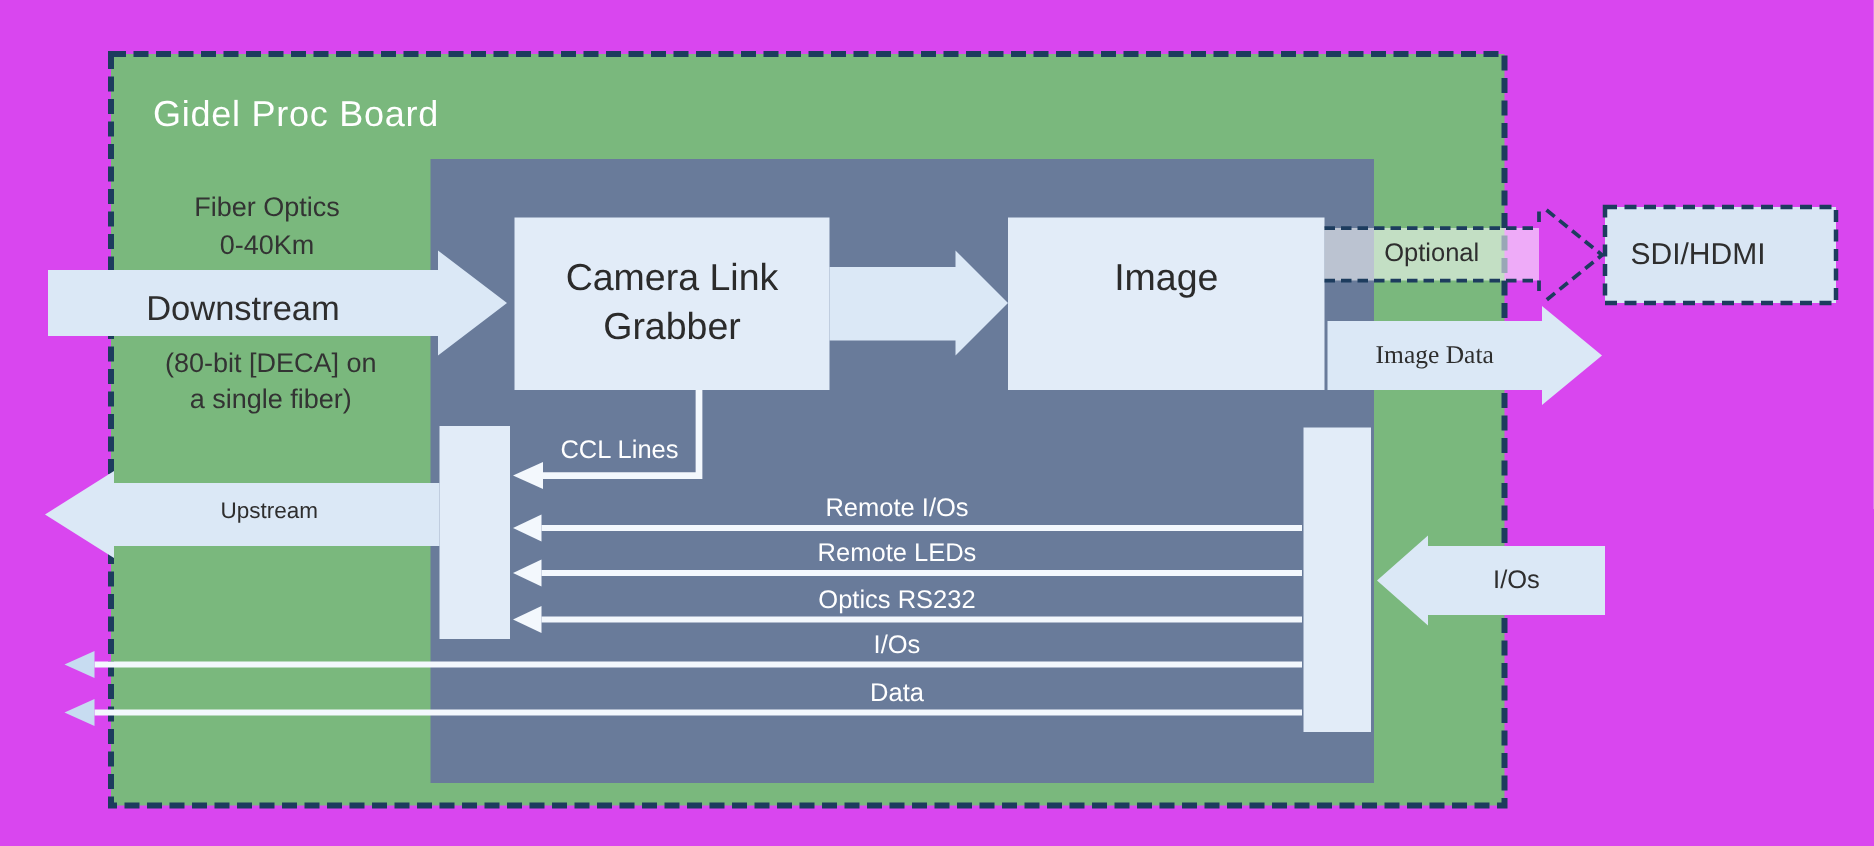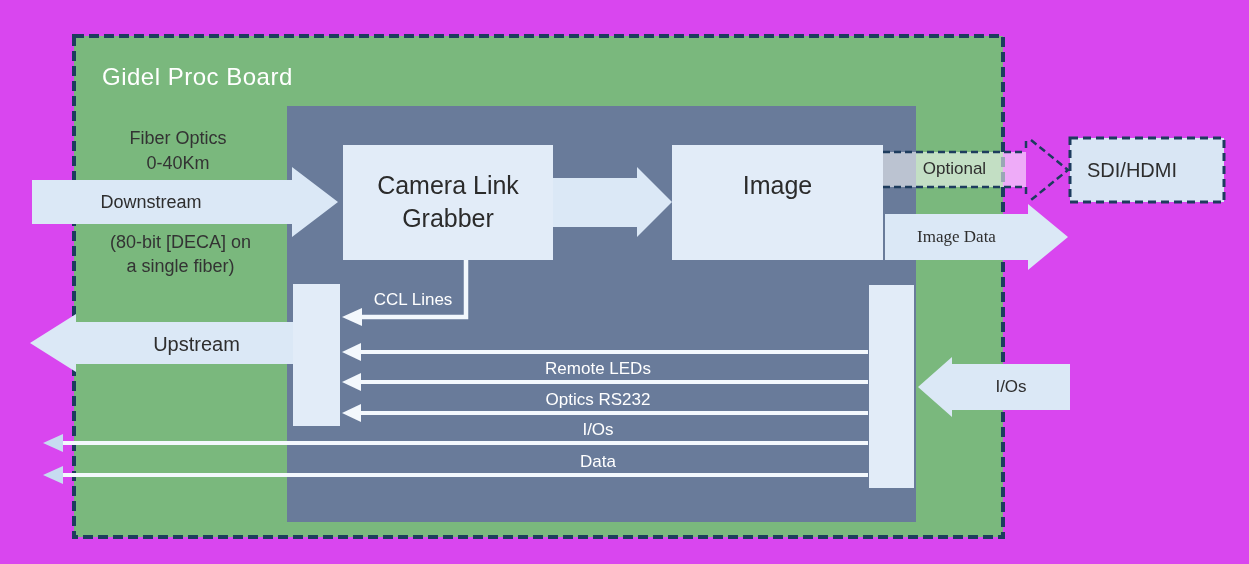--- a/index.html
+++ b/index.html
@@ -89,21 +89,21 @@
     <polygon points="43,475 63,466 63,484" fill="#c7dcf1"></polygon>
   </svg>
 
   <div class="title">Gidel Proc Board</div>
 
   <div class="label dk" style="left:103px; top:126px; width:150px; font-size:18px; line-height:25px;">
     <span>Fiber Optics</span>
     <span>0-40Km</span>
   </div>
 
-  <div class="label" style="left:25px; top:192px; width:252px; font-size:18px;">Downstream</div>
+  <div class="label" style="left:36px; top:192px; width:252px; font-size:23px;">Downstream</div>
 
   <div class="label dk" style="left:93px; top:230px; width:175px; font-size:18px; line-height:24px;">
     <span>(80-bit [DECA] on</span>
     <span>a single fiber)</span>
   </div>
 
   <div class="label block-label" style="left:343px; top:169px; width:210px;">
     <span>Camera Link</span>
     <span>Grabber</span>
   </div>
@@ -113,22 +113,23 @@
   </div>
 
   <div class="label" style="left:883px; top:159px; width:143px; font-size:17px;">Optional</div>
 
   <div class="label" style="left:1070px; top:158px; width:124px; font-size:20px;">SDI/HDMI</div>
 
   <div class="label" style="left:885px; top:227px; width:143px; font-size:17px;font-family:Liberation Serif, serif;">Image Data</div>
 
   <div class="label line-label" style="left:358px; top:290px; width:110px;">CCL Lines</div>
 
-  <div class="label" style="left:88px; top:332px; width:217px; font-size:20px;">Upstream</div>
+  <div class="label" style="left:71px; top:332px; width:217px; font-size:15px;">Upstream</div>
 
+  <div class="label line-label" style="left:498px; top:329px; width:200px;">Remote I/Os</div>
 
   <div class="label line-label" style="left:498px; top:359px; width:200px;">Remote LEDs</div>
 
   <div class="label line-label" style="left:498px; top:390px; width:200px;">Optics RS232</div>
 
   <div class="label line-label" style="left:498px; top:420px; width:200px;">I/Os</div>
 
   <div class="label line-label" style="left:498px; top:452px; width:200px;">Data</div>
 
   <div class="label" style="left:952px; top:377px; width:118px; font-size:17px;">I/Os</div>

